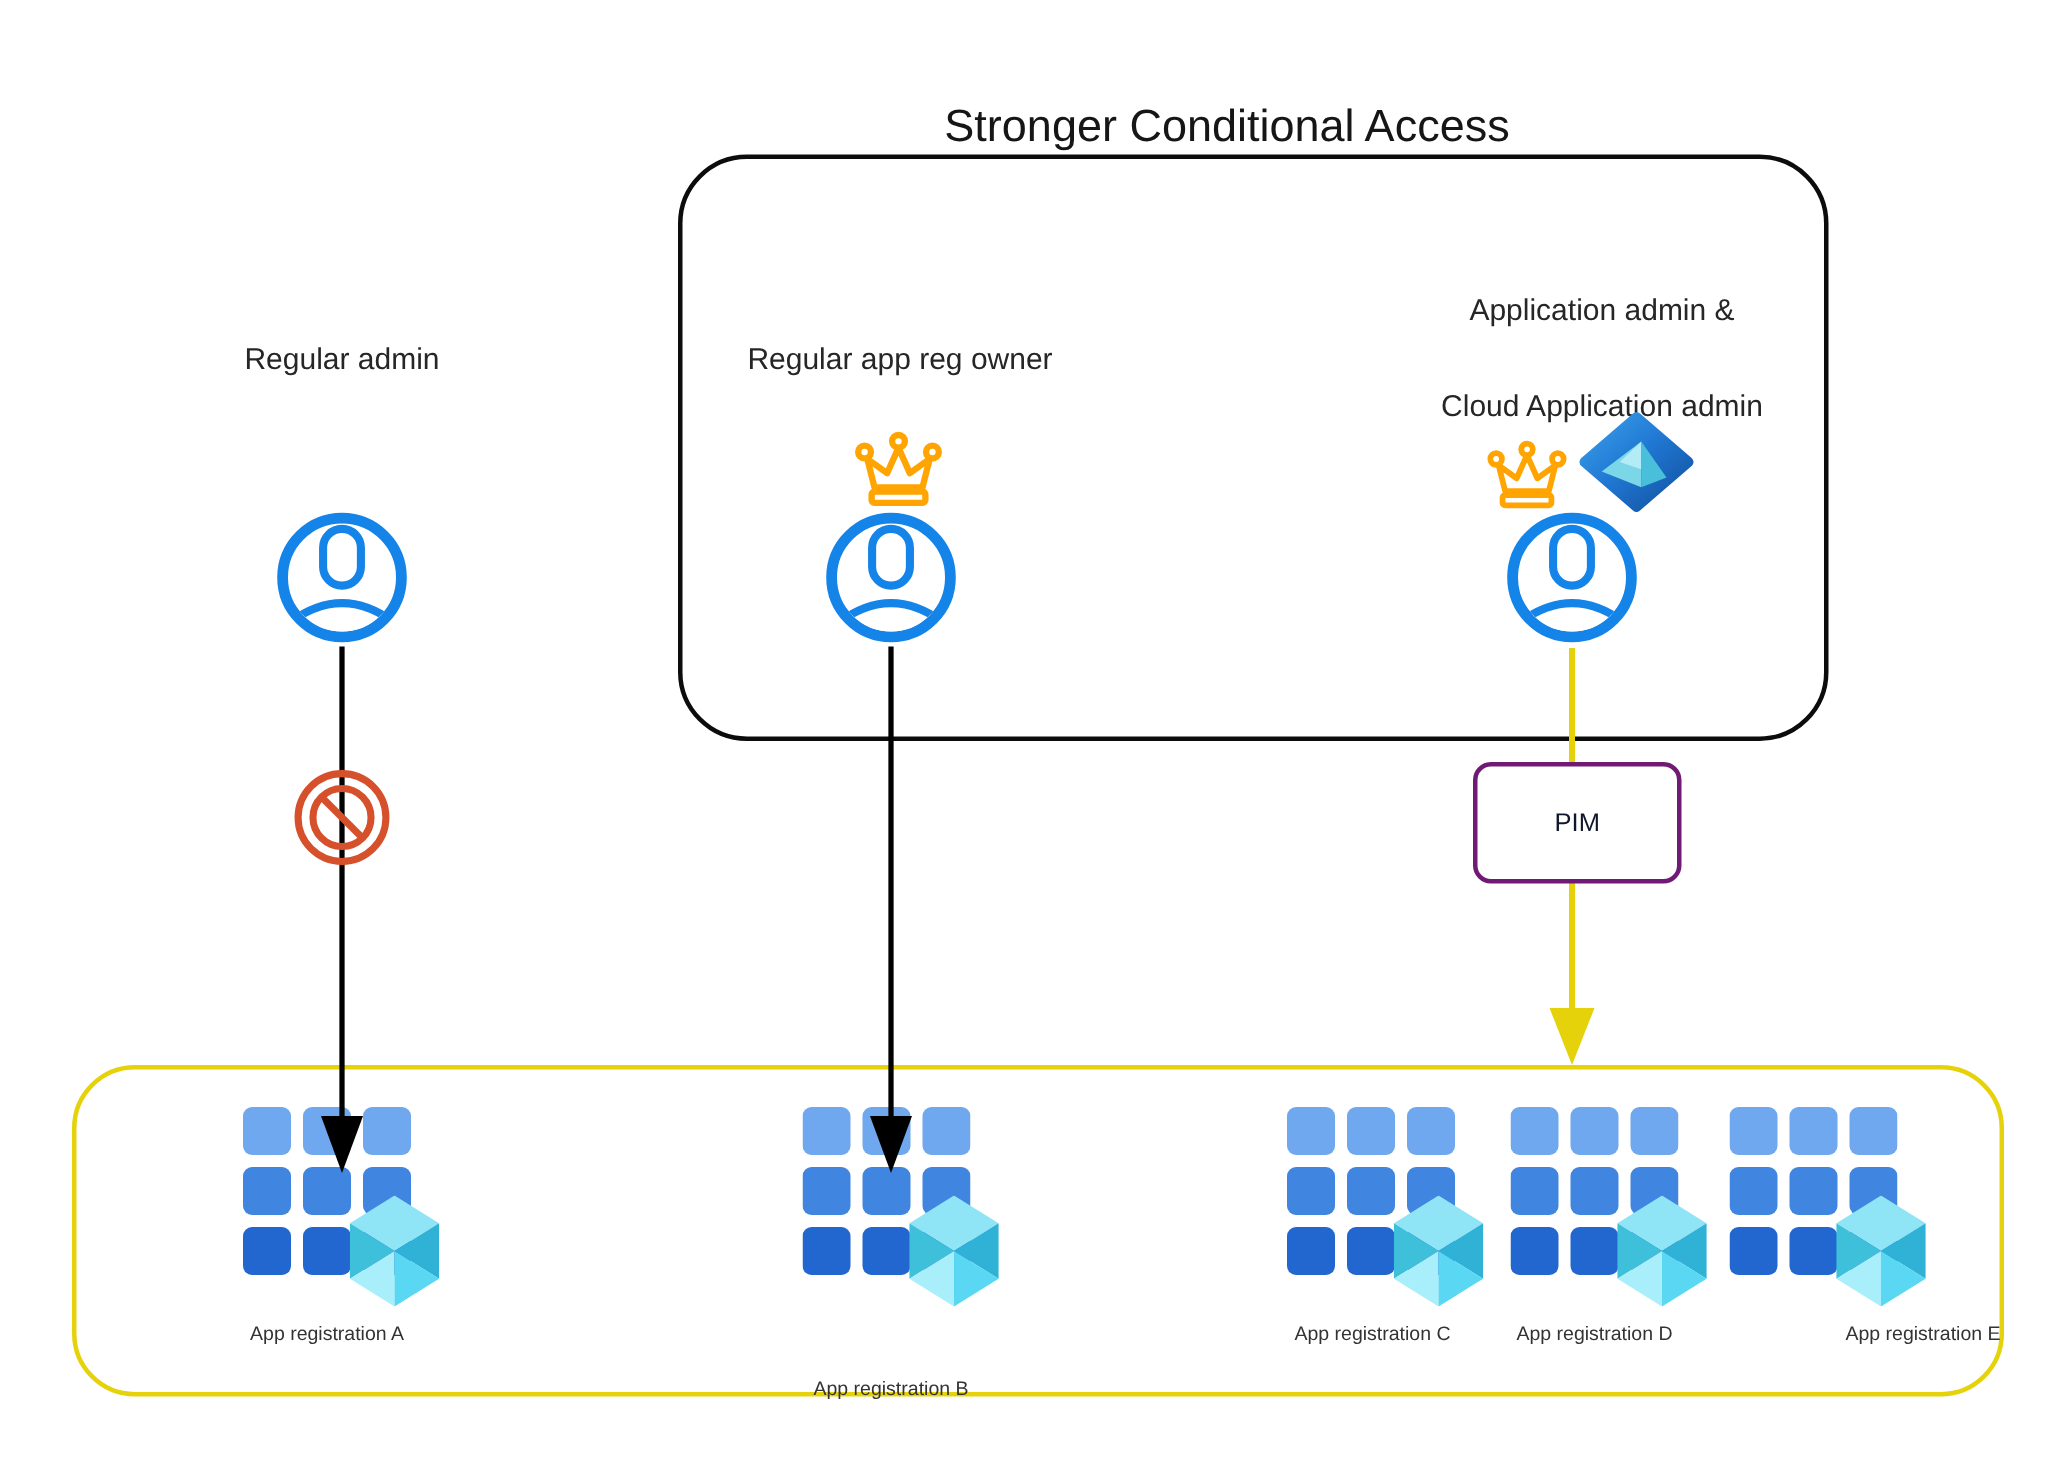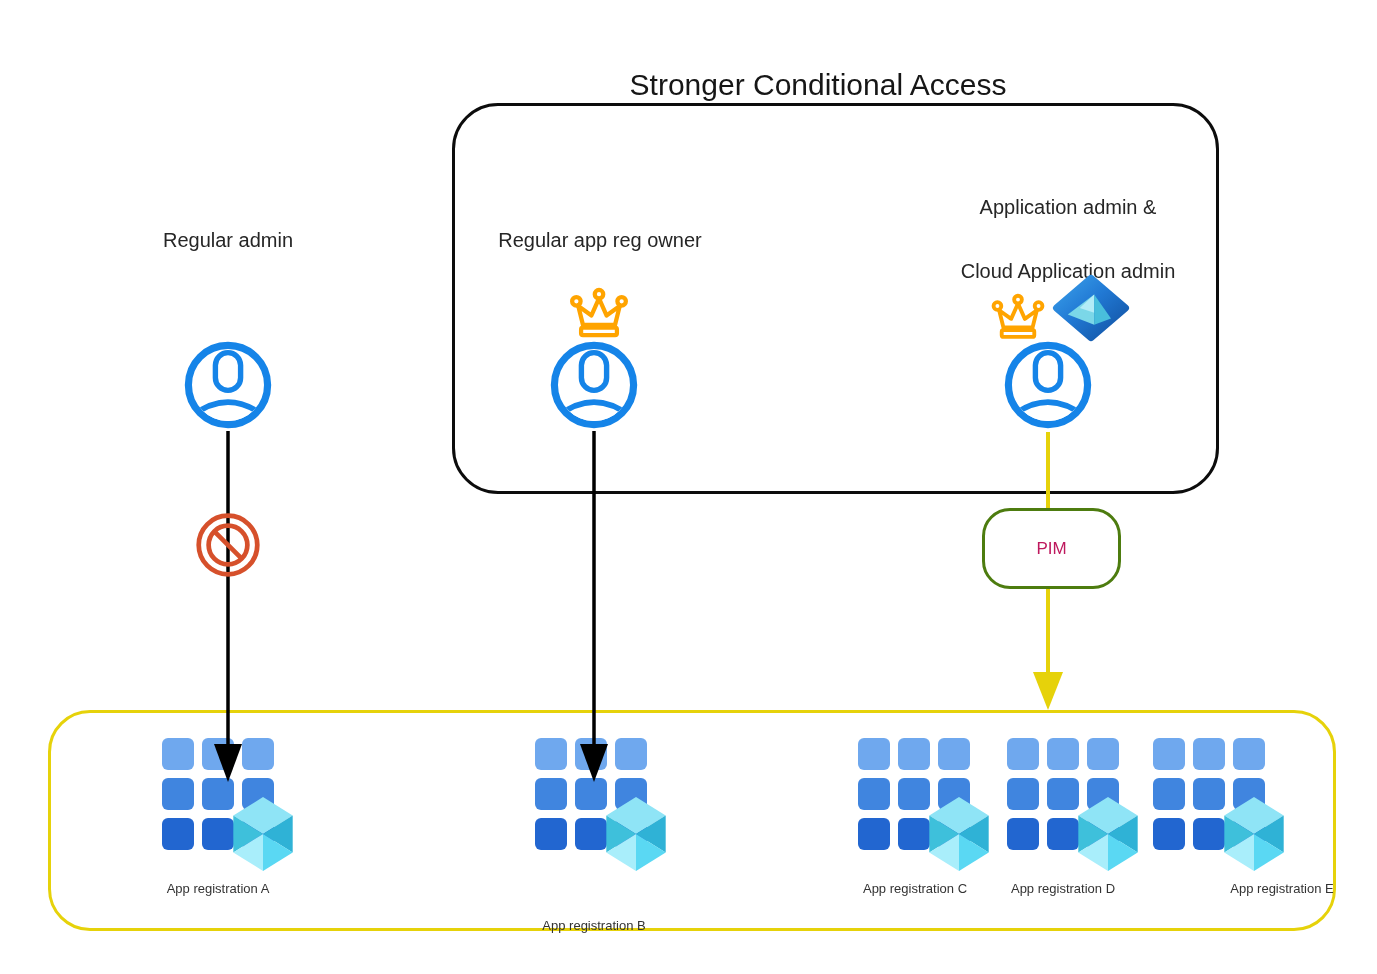--- a/index.html
+++ b/index.html
@@ -17,23 +17,23 @@
     border:3px solid #0c0c0c;border-radius:46px;background:transparent;
   }
   .apps-box{
     left:48px;top:710px;width:1282px;height:215px;
     border:3px solid #e6d20a;border-radius:42px;background:#fff;
   }
   .actor-label{font-size:20px;color:#262626;white-space:nowrap;transform:translateX(-50%);}
   .admin-label{font-size:20px;color:#262626;white-space:nowrap;transform:translateX(-50%);}
   .pim-box{
     left:982px;top:508px;width:133px;height:75px;background:#fff;
-    border:3px solid #4d7c0f;border-radius:28px;
+    border:3px solid #701a75;border-radius:12px;
     display:flex;align-items:center;justify-content:center;
-    font-size:17px;color:#be185d;z-index:6;
+    font-size:17px;color:#0f172a;z-index:6;
   }
   .app-label{
     top:881px;width:220px;text-align:center;font-size:13px;color:#333;
     transform:translateX(-50%);white-space:nowrap;
   }
   .icon svg{display:block;width:100%;height:100%;}
   .overlay{left:0;top:0;width:1377px;height:974px;pointer-events:none;z-index:5;}
   .z2{z-index:2;} .z3{z-index:3;} .z6{z-index:6;}
 </style>
 </head>

